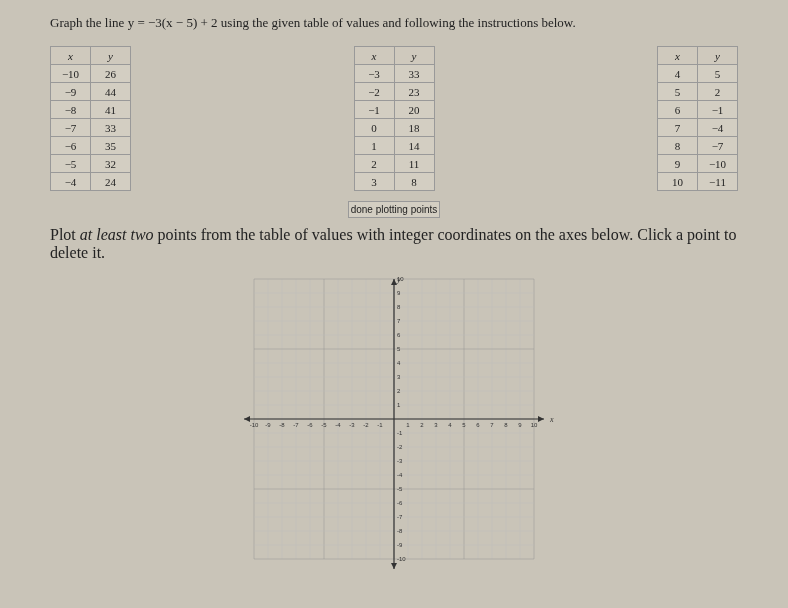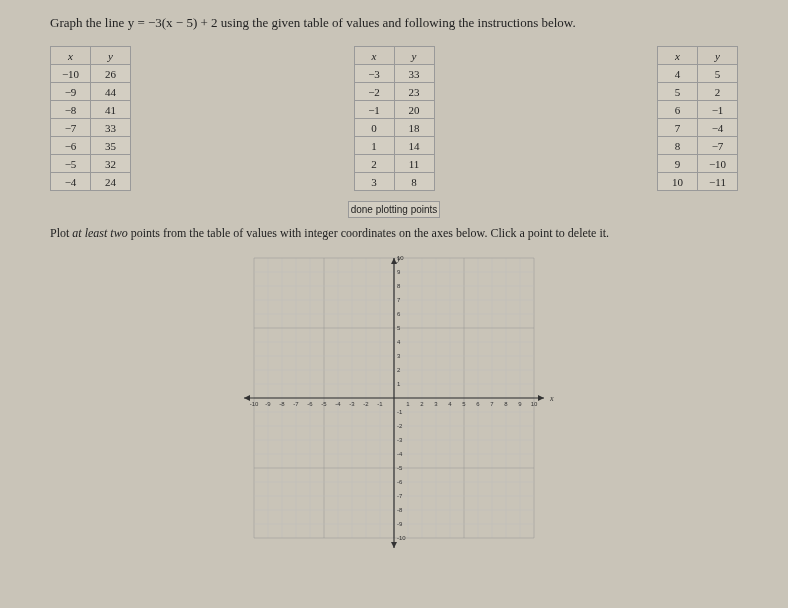--- a/index.html
+++ b/index.html
@@ -36,21 +36,21 @@
     .done-btn-wrap { text-align: center; margin: 8px 0; }
     .done-btn {
       display: inline-block;
       border: 1px solid #999;
       background: #d3cec2;
       padding: 2px 2px;
       font-size: 10px;
       font-family: Arial, sans-serif;
       cursor: pointer;
     }
-    .instruction { margin: 8px 0 12px 0; font-size: 12px; }
+    .instruction { margin: 8px 0 12px 0; font-size: 16px; }
     .instruction em { font-style: italic; }
     .graph-wrap {
       display: flex;
       justify-content: center;
     }
     .graph {
       position: relative;
       width: 320px;
       height: 300px;
     }

